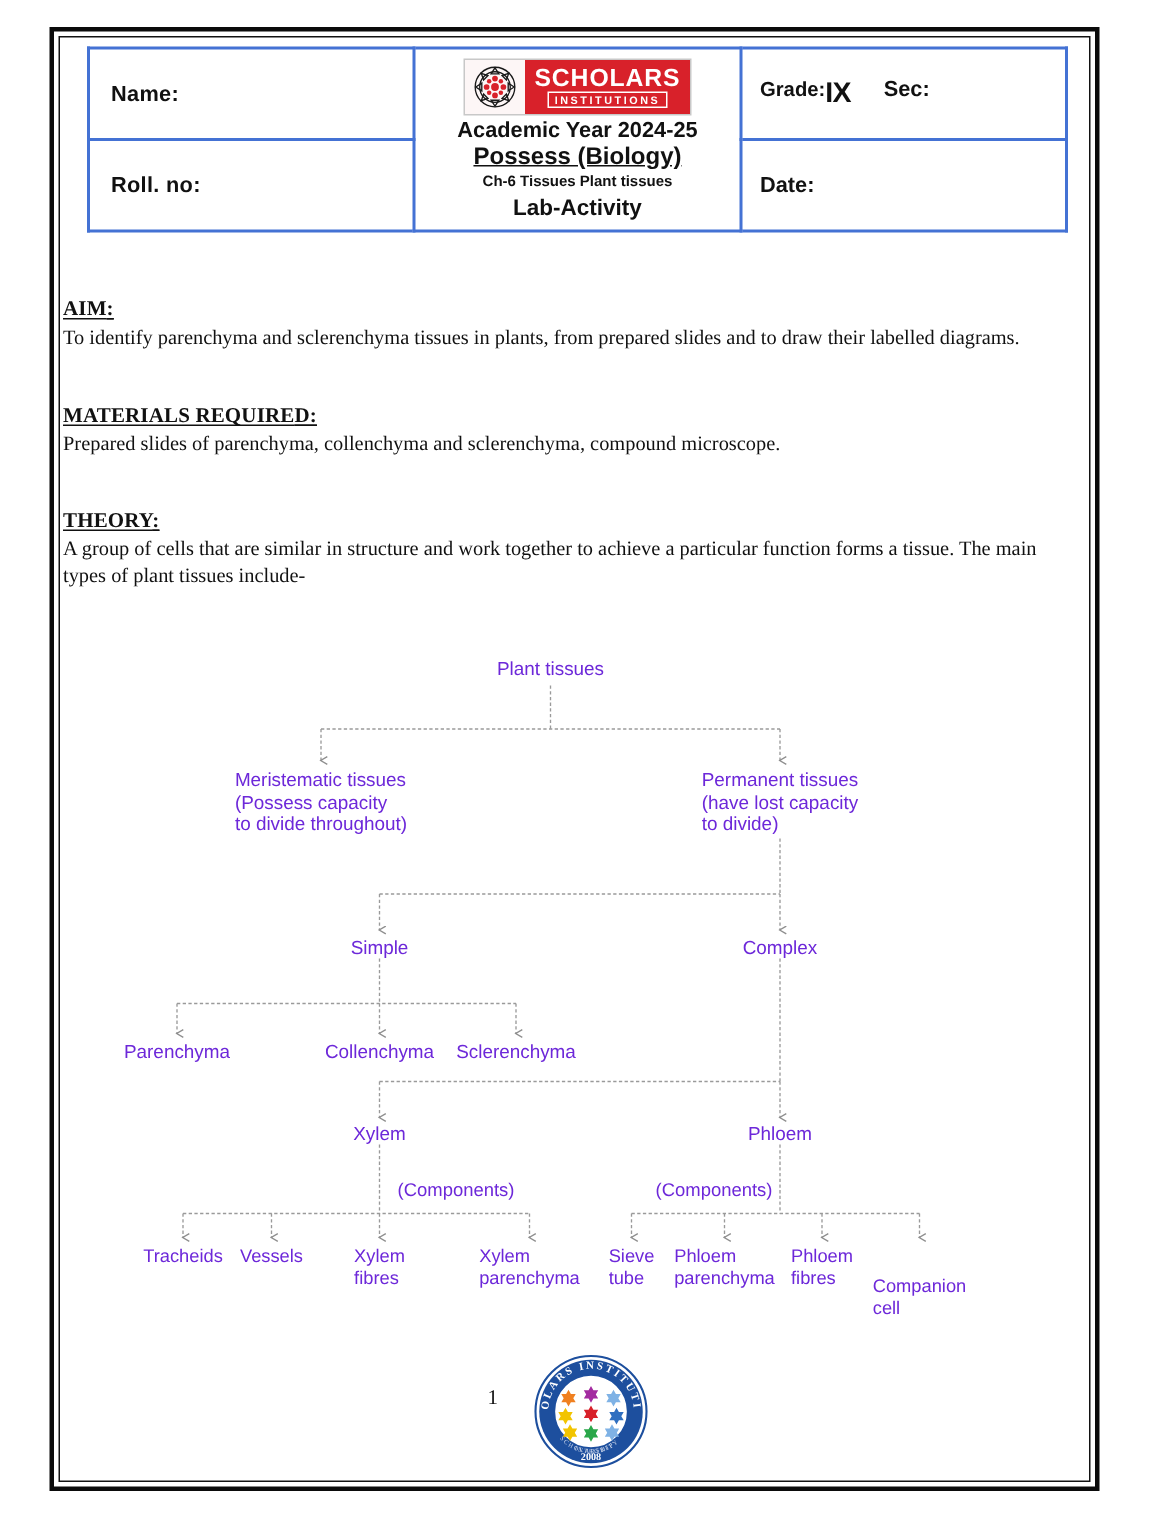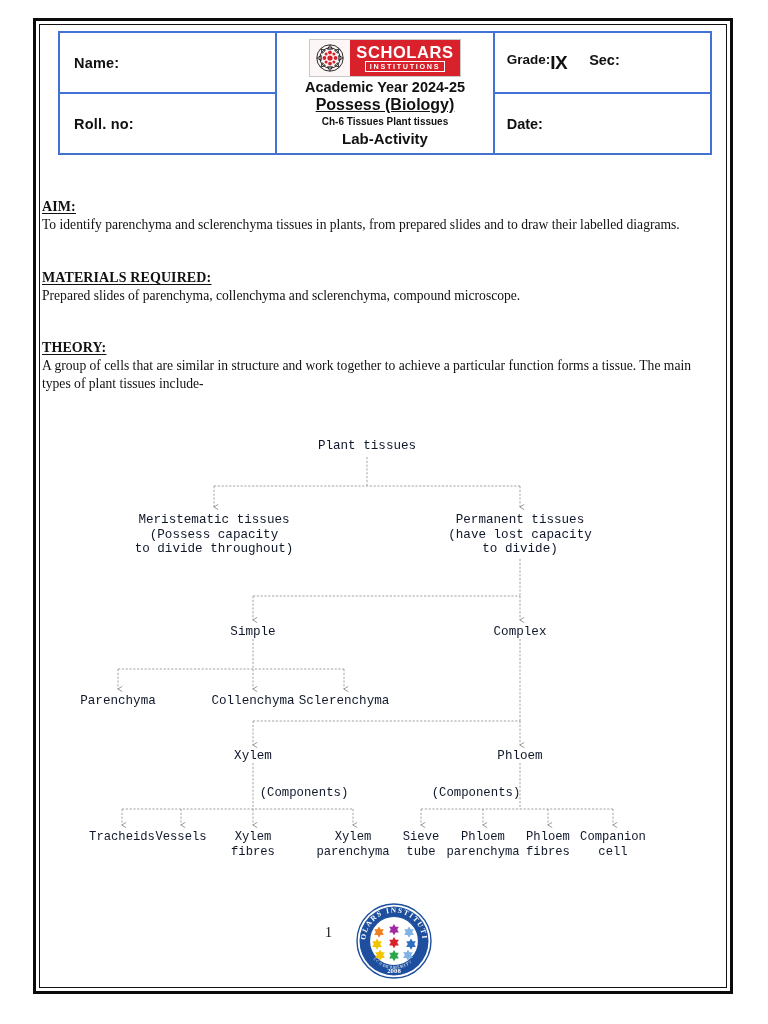--- a/index.html
+++ b/index.html
@@ -180,25 +180,24 @@
   #flowchart {
     position: absolute;
     left: 0px;
     top: 408px;
     width: 690px;
     height: 420px;
   }
   #flowchart svg { position: absolute; left: 0; top: 0; }
   .node {
     position: absolute;
-    font-family: Liberation Mono, monospace;
+    font-family: Liberation Sans, sans-serif;
     font-size: 12.6px;
     line-height: 14.6px;
-    color: #0f172a;
-    text-align: center;
+    color: #6d28d9;
     transform: translateX(-50%);
     white-space: nowrap;
   }
   .node.small { font-size: 12.2px; }
   .node.comp  { font-size: 12.3px; }
 
   
   #footer {
     position: absolute;
     left: 0;
@@ -417,21 +416,21 @@
     <div class="node small" style="left:445px; top:399px;">
       <div>Phloem</div>
       <div>parenchyma</div>
     </div>
 
     <div class="node small" style="left:510px; top:399px;">
       <div>Phloem</div>
       <div>fibres</div>
     </div>
 
-    <div class="node small" style="left:575px; top:399px;">
+    <div class="node small" style="left:575px; top:419px;">
       <div>Companion</div>
       <div>cell</div>
     </div>
   </div>
 
   <div id="footer">
     <div class="page-num">1</div>
     <div class="seal">
       <svg width="76" height="76" viewBox="0 0 76 76" aria-hidden="true">
         <circle cx="38" cy="38" r="37" fill="#ffffff" stroke="#1d4f9e" stroke-width="1.4"></circle>

